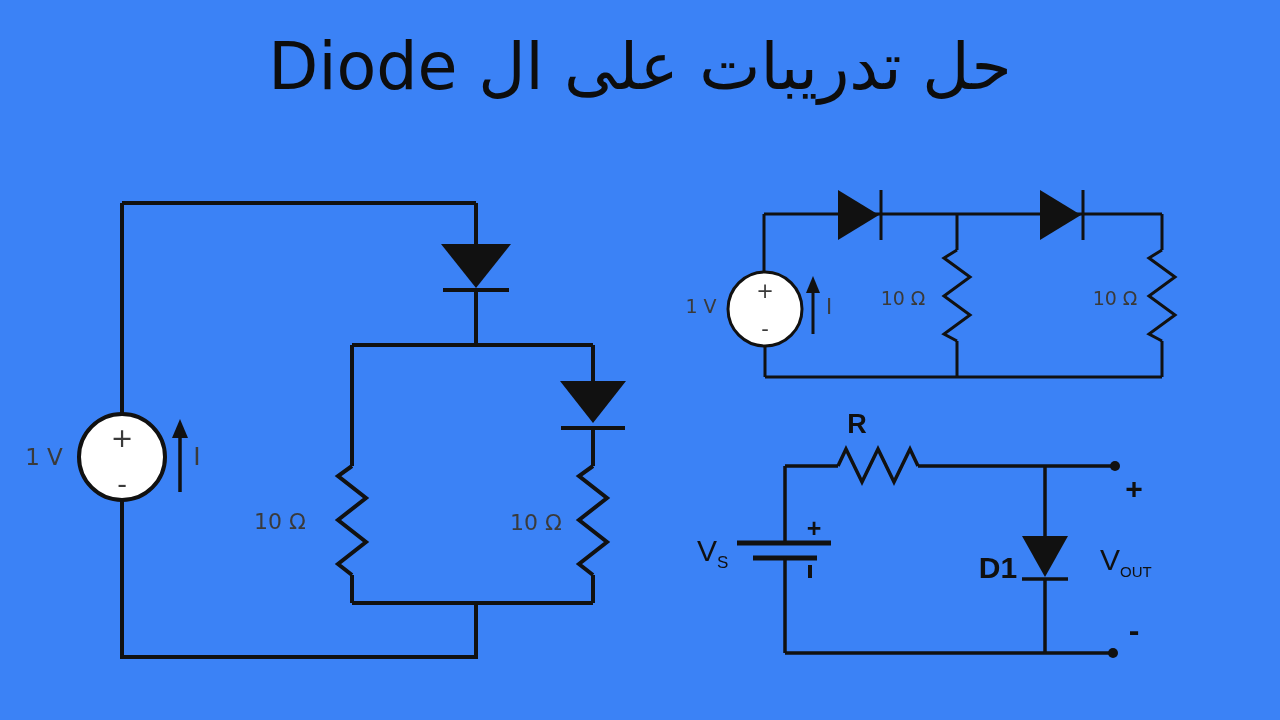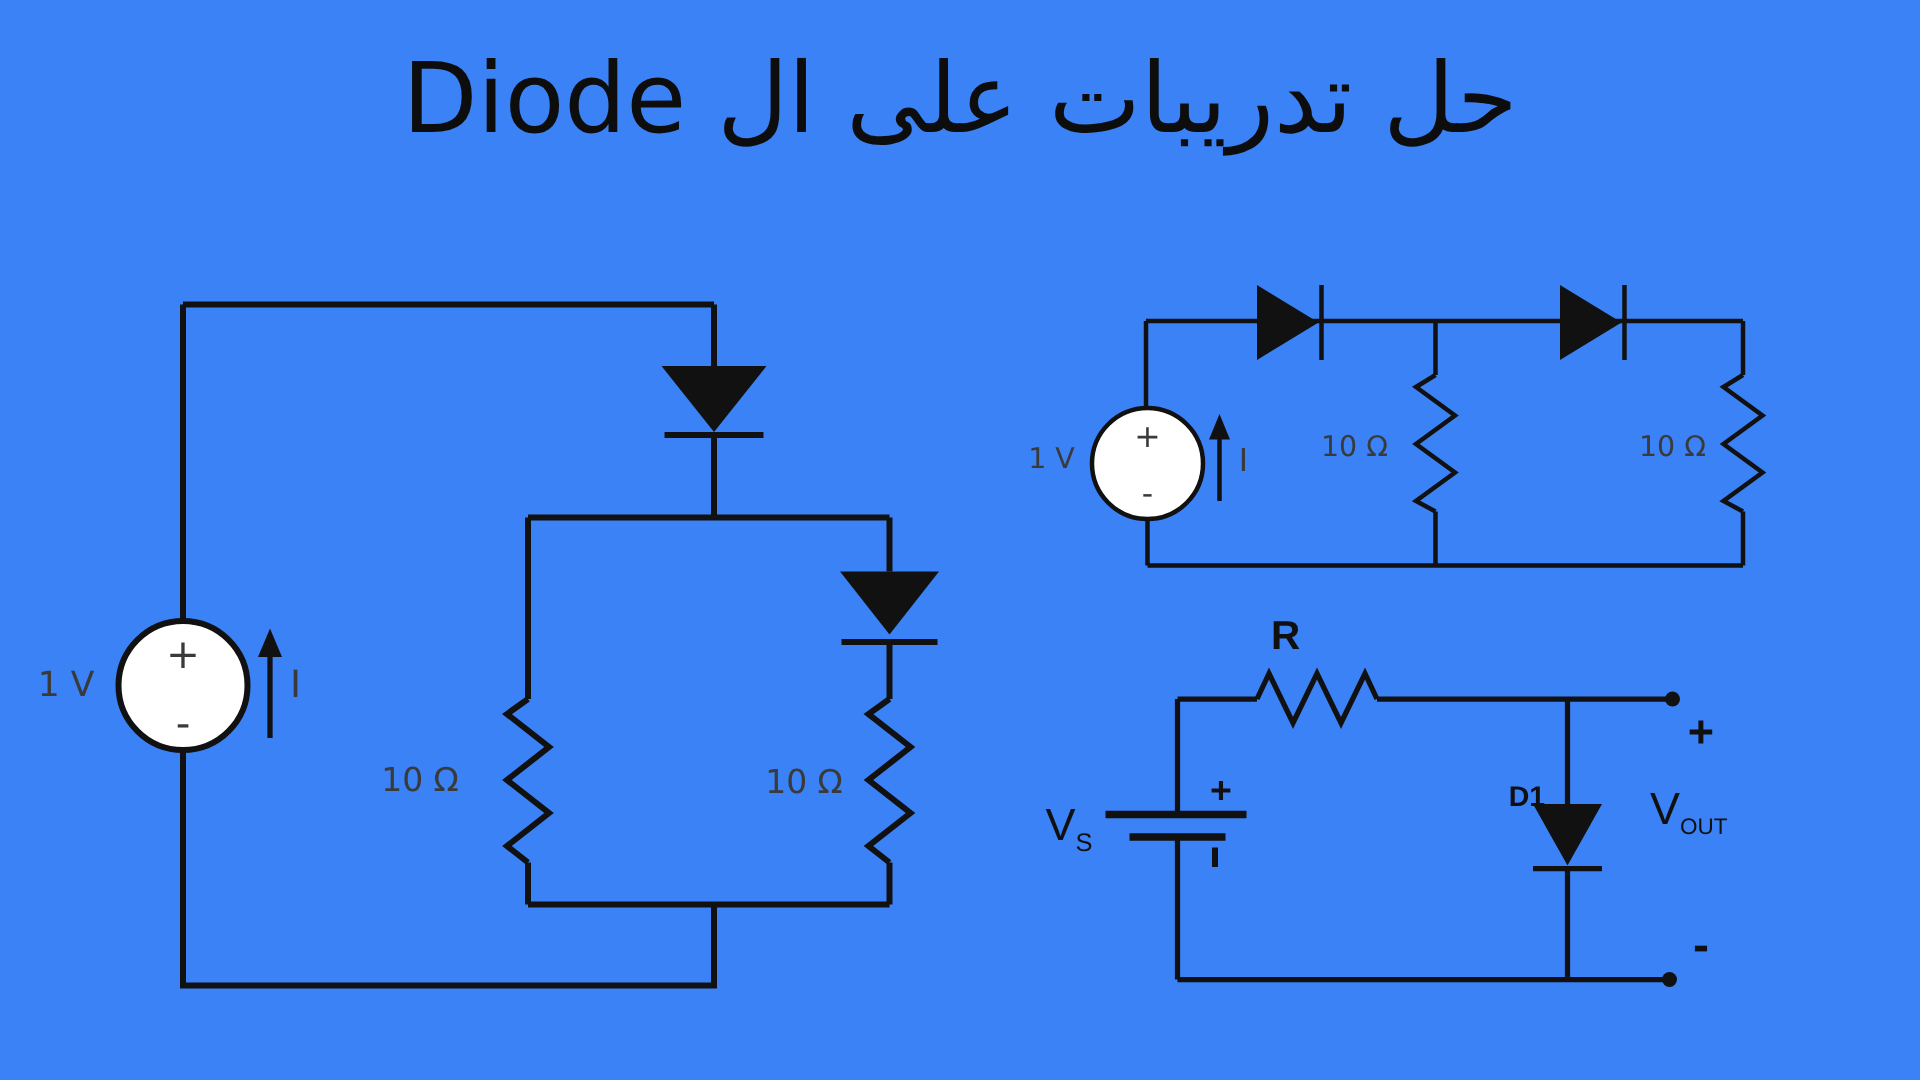--- a/index.html
+++ b/index.html
@@ -104,18 +104,18 @@
   <span class="lbl" style="left:701px;top:306px;font-size:19px;">1 V</span>
   <span class="lbl" style="left:765px;top:291px;font-size:21px;">+</span>
   <span class="lbl" style="left:765px;top:329px;font-size:21px;">-</span>
   <span class="lbl" style="left:829px;top:307px;font-size:21px;">I</span>
   <span class="lbl" style="left:903px;top:298px;font-size:19px;">10 Ω</span>
   <span class="lbl" style="left:1115px;top:298px;font-size:19px;">10 Ω</span>
 
   <span class="lbl bold" style="left:857px;top:424px;font-size:27px;">R</span>
   <span class="anchored" style="left:697px;top:551px;"><span style="font-size:30px;">V</span><span class="sub" style="font-size:17px;">S</span></span>
   <span class="lbl bold" style="left:814px;top:528px;font-size:25px;">+</span>
-  <span class="lbl bold" style="left:998px;top:532px;font-size:19px;margin-left:20px;">D1</span>
-  <span class="anchored" style="left:1100px;top:540px;"><span style="font-size:30px;">V</span><span class="sub" style="font-size:15px;">OUT</span></span>
+  <span class="lbl bold" style="left:998px;top:568px;font-size:30px;">D1</span>
+  <span class="anchored" style="left:1100px;top:560px;"><span style="font-size:30px;">V</span><span class="sub" style="font-size:15px;">OUT</span></span>
   <span class="lbl bold" style="left:1134px;top:489px;font-size:30px;">+</span>
   <span class="lbl bold" style="left:1134px;top:630px;font-size:32px;">-</span>
 
 </div>
 
 </body></html>

